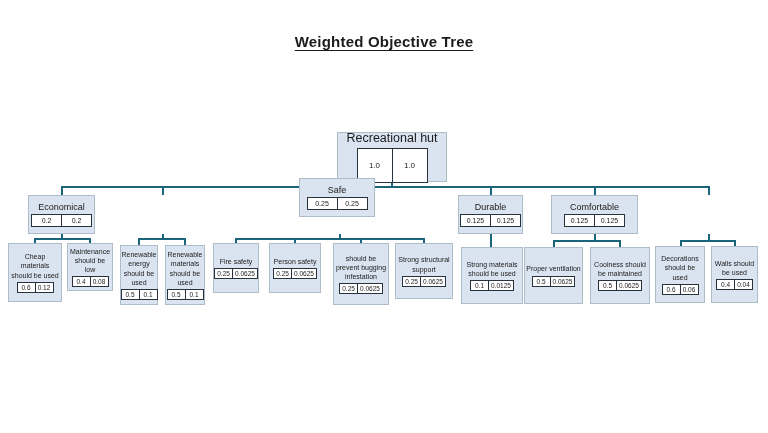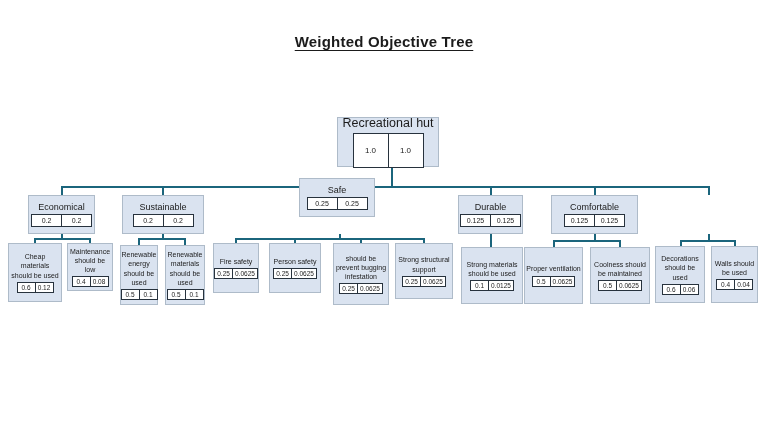--- a/index.html
+++ b/index.html
@@ -67,43 +67,36 @@
   <div class="line v" style="left:594px;top:234px;height:7px"></div>
   <div class="line h" style="left:553px;top:240px;width:68px"></div>
   <div class="line v" style="left:553px;top:240px;height:7px"></div>
   <div class="line v" style="left:619px;top:240px;height:7px"></div>
 
   <div class="line v" style="left:708px;top:234px;height:7px"></div>
   <div class="line h" style="left:680px;top:240px;width:56px"></div>
   <div class="line v" style="left:680px;top:240px;height:6px"></div>
   <div class="line v" style="left:734px;top:240px;height:6px"></div>
 
-  <div class="node root" style="left:337px;top:117px;width:102px;height:50px">
+  <div class="node root" style="left:337px;top:132px;width:110px;height:50px">
     <div class="lbl">Recreational hut</div>
     <div class="wt">
       <span>1.0</span>
       <span>1.0</span>
     </div>
   </div>
 
   <div class="node branch" style="left:28px;top:195px;width:67px;height:39px">
     <div class="lbl">Economical</div>
     <div class="wt">
       <span>0.2</span>
       <span>0.2</span>
     </div>
   </div>
 
-  <div class="node branch" style="left:122px;top:195px;width:82px;height:39px">
-    <div class="lbl">Sustainable</div>
-    <div class="wt">
-      <span>0.2</span>
-      <span>0.2</span>
-    </div>
-  </div>
 
   <div class="node branch" style="left:299px;top:178px;width:76px;height:39px">
     <div class="lbl">Safe</div>
     <div class="wt">
       <span>0.25</span>
       <span>0.25</span>
     </div>
   </div>
 
   <div class="node branch" style="left:458px;top:195px;width:65px;height:39px">

